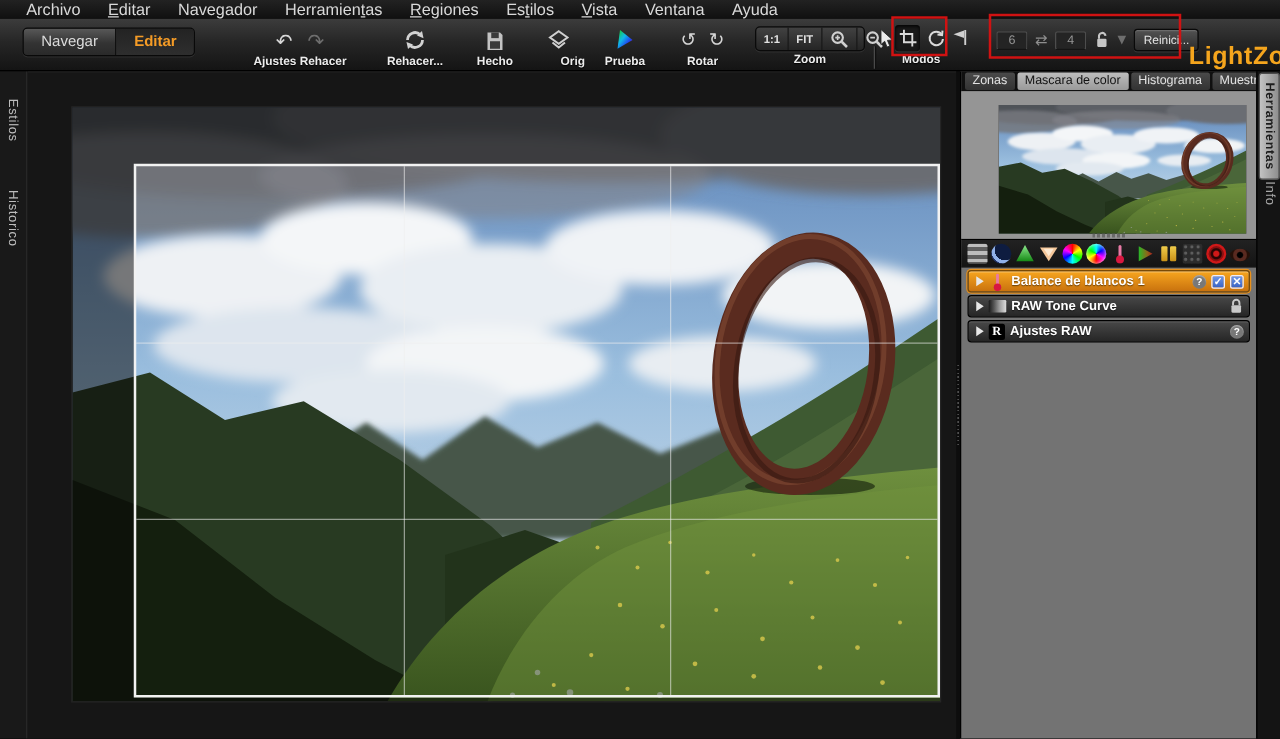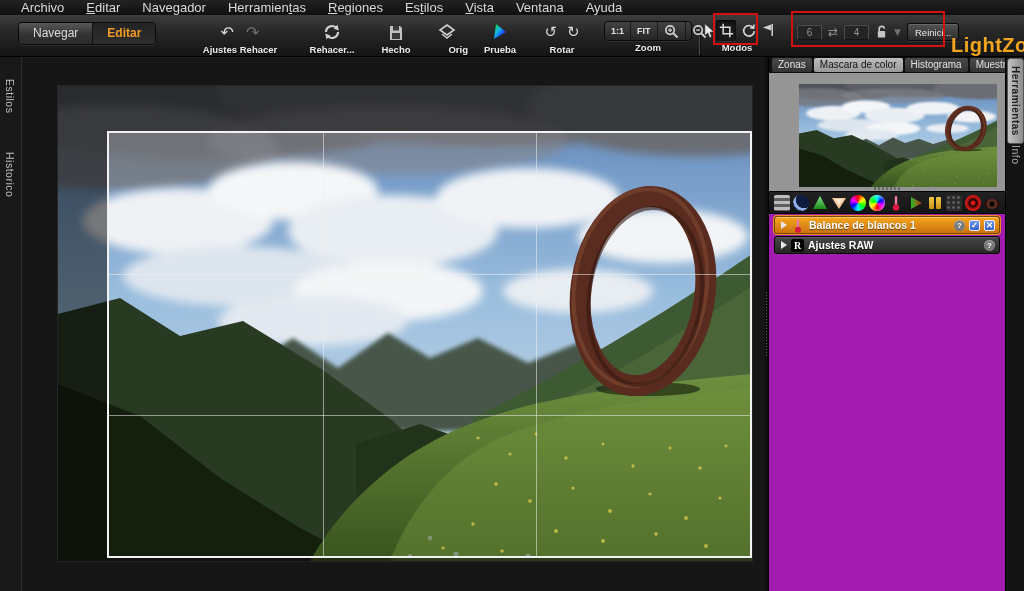--- a/index.html
+++ b/index.html
@@ -63,21 +63,21 @@
   .glv1{ left:33.33%; top:0; width:1px; height:100%;}
   .glv2{ left:66.66%; top:0; width:1px; height:100%;}
   .glh1{ top:33.33%; left:0; height:1px; width:100%;}
   .glh2{ top:66.66%; left:0; height:1px; width:100%;}
   
   .splitter{ width:3px; background:#0d0d0d; position:relative; cursor:col-resize;}
   .splitter::after{ content:""; position:absolute; left:1px; top:235px; width:1px; height:65px;
     background:repeating-linear-gradient(#666 0 1px,transparent 1px 3px);}
   
   .rpanel{ position:relative; width:256px; height:534px; background:#1a1a1a;}
-  .rcontent{ position:absolute; left:0; top:0; width:237px; height:534px; background:#a21caf; border-left:1px solid #000;}
+  .rcontent{ position:absolute; left:0; top:0; width:237px; height:534px; background:#737373; border-left:1px solid #000;}
   .rtabs{ display:flex; gap:2px; padding:1px 0 1px 3px; height:16px; background:#101010;}
   .rtab{ font-size:10px; color:#e2e2e2; background:linear-gradient(#4a4a4a,#333); padding:1px 6px 2px;
     border-radius:2px; white-space:nowrap; cursor:pointer;}
   .rtab.selected{ background:linear-gradient(#bdbdbd,#9a9a9a); color:#121212;}
   .preview{ position:relative; height:118px; background:#959595; overflow:hidden;}
   .thumb{ position:absolute; left:30px; top:11px; width:198px; height:103px; background:#222;}
   .preview .dots{ position:absolute; left:50%; bottom:1px; transform:translateX(-50%);
     width:26px; height:3px; background:repeating-linear-gradient(90deg,#6a6a6a 0 2px,transparent 2px 4px);}
   .toolsrow{ height:23px; background:linear-gradient(#222,#141414); display:flex; align-items:center;
     justify-content:space-between; padding:0 5px; border-top:1px solid #000; border-bottom:1px solid #000;}
@@ -460,20 +460,31 @@
                   <rect x="3.8" y="1" width="2.4" height="9.5" rx="1.2" fill="#e87aa6"></rect>
                   <circle cx="5" cy="12.5" r="3.2" fill="#d81840"></circle>
                 </svg>
             </div>
             <div class="ltitle">Balance de blancos 1</div>
             <div class="helpdot">?</div>
             <div class="bluebox">✓</div>
             <div class="bluebox">✕</div>
           </div>
 
+          <div class="layer">
+            <div class="expander"></div>
+            <div class="lico">
+                <div class="curveico"></div>
+              </div>
+            <div class="ltitle">RAW Tone Curve</div>
+            <svg width="12" height="14" viewBox="0 0 14 16">
+              <path d="M4 7V5a3 3 0 0 1 6 0v2" fill="none" stroke="#c9c9c9" stroke-width="1.8"></path>
+              <rect x="2.5" y="7" width="9" height="7" rx="1" fill="#c9c9c9"></rect>
+            </svg>
+          </div>
 
           <div class="layer">
             <div class="expander"></div>
             <div class="rico">R</div>
             <div class="ltitle">Ajustes RAW</div>
             <div class="helpdot">?</div>
           </div>
 
         </div>
       </div>

